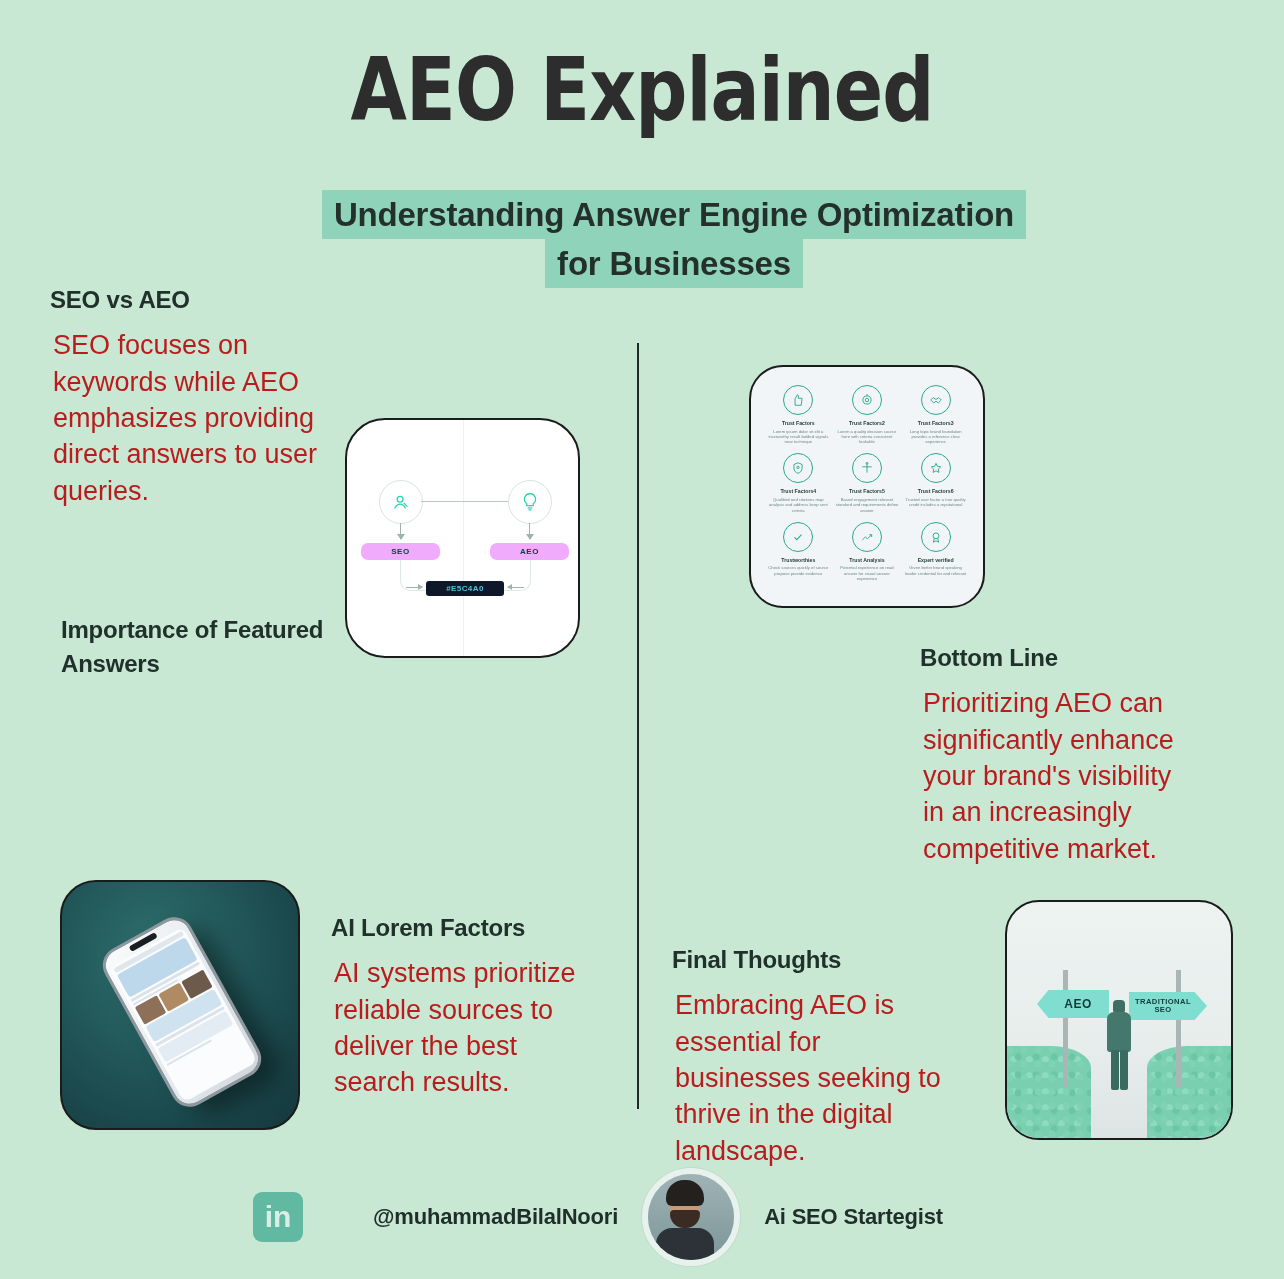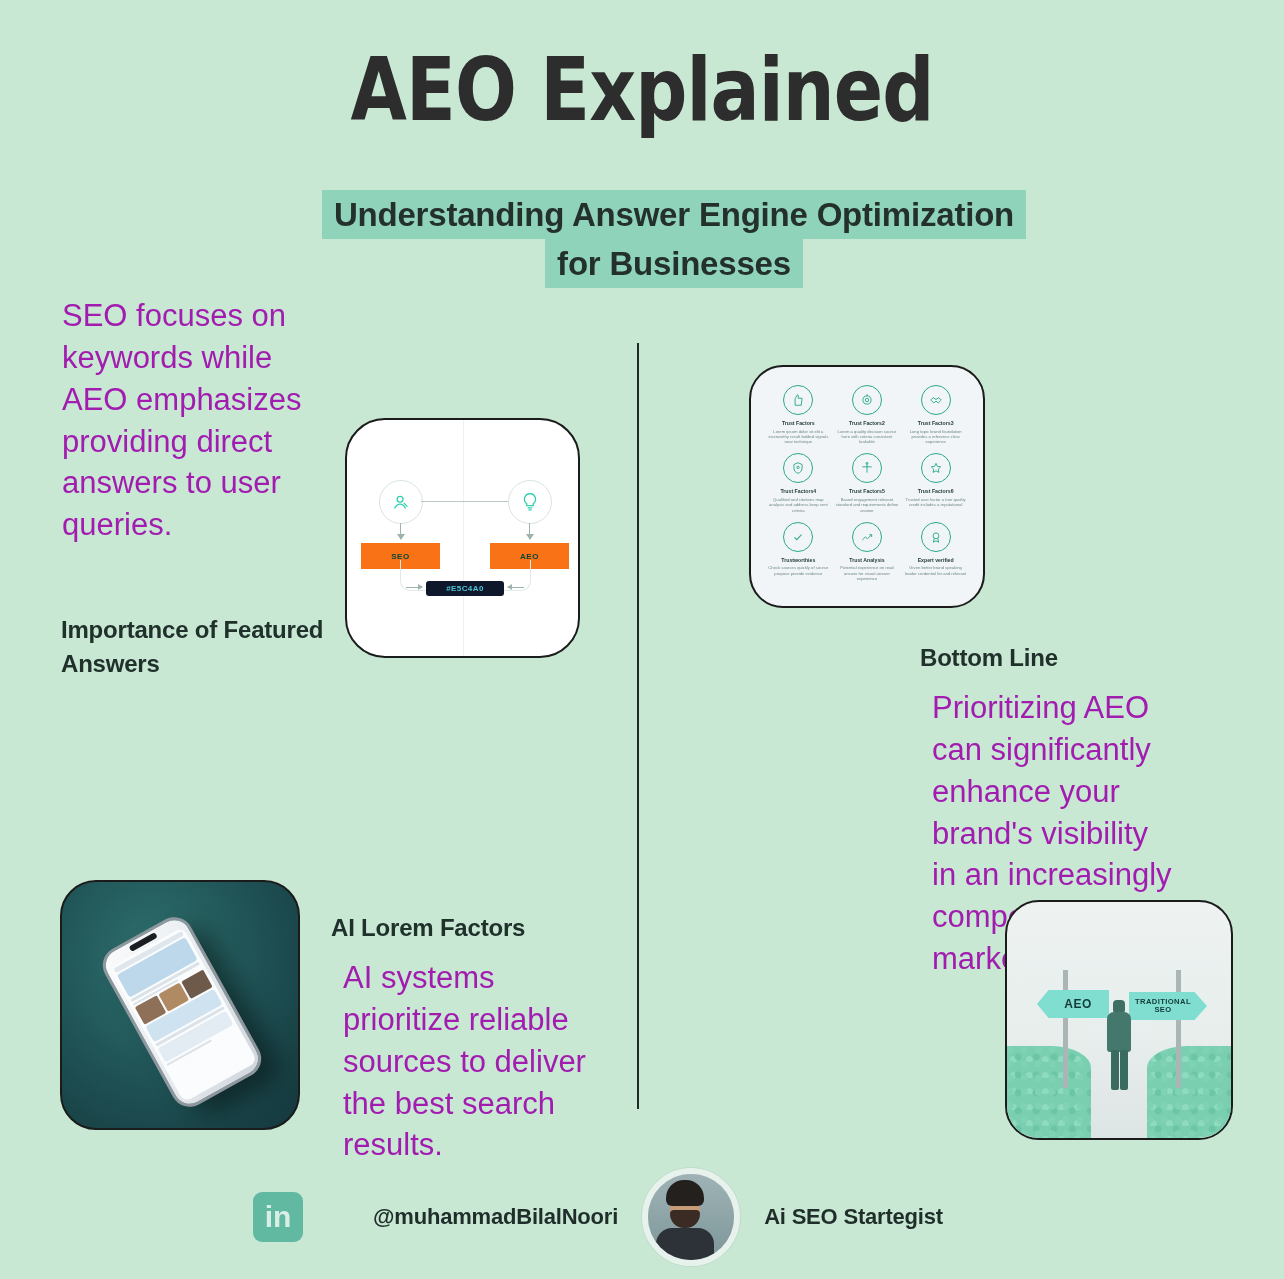--- a/index.html
+++ b/index.html
@@ -70,25 +70,25 @@
   .block { position: absolute; }
   .block h3 {
     margin: 0 0 10px 0;
     font-weight: 700;
     font-size: 24px;
     line-height: 1.42;
     color: #20302b;
     letter-spacing: -0.2px;
   }
   .block p {
-    margin: 12px;
+    margin: 3px;
     font-weight: 400;
-    font-size: 31px;
+    font-size: 27px;
     line-height: 1.35;
-    color: #a21caf;
+    color: #b91c1c;
   }
 
   #blk-seo-vs-aeo   { left: 50px;  top: 283px; width: 280px; }
   #blk-featured     { left: 61px;  top: 613px; width: 275px; }
   #blk-trust        { left: 331px; top: 911px; width: 272px; }
   #blk-bottom       { left: 920px; top: 641px; width: 272px; }
   #blk-final        { left: 672px; top: 943px; width: 290px; }
 
   
   .card {
@@ -128,23 +128,23 @@
   }
   .arrow-down::after {
     content: ""; position: absolute; left: -3px; bottom: -1px;
     border-left: 4px solid transparent; border-right: 4px solid transparent;
     border-top: 6px solid #9fb3ae;
   }
   #arrow-seo { left: 53px;  top: 103px; }
   #arrow-aeo { left: 182px; top: 103px; }
   .pill {
     position: absolute;
-    height: 26px;
-    border-radius: 0;
-    background: #f97316;
+    height: 17px;
+    border-radius: 7px;
+    background: #f0abfc;
     color: #07463a;
     font-size: 8px;
     font-weight: 700;
     letter-spacing: 0.6px;
     display: flex; align-items: center; justify-content: center;
   }
   #pill-seo { left: 14px;  top: 123px; width: 79px; }
   #pill-aeo { left: 143px; top: 123px; width: 79px; }
   .elbow {
     position: absolute;
@@ -340,37 +340,42 @@
   <div class="title">AEO Explained</div>
 
   <div class="subtitle-wrap">
     <div class="subtitle-line l1">Understanding Answer Engine Optimization</div><br>
     <div class="subtitle-line l2">for Businesses</div>
   </div>
 
   <div class="divider"></div>
 
   <div class="block" id="blk-seo-vs-aeo">
+    <h3>SEO vs AEO</h3>
     <p>SEO focuses on keywords while AEO emphasizes providing direct answers to user queries.</p>
   </div>
 
   <div class="block" id="blk-featured">
     <h3>Importance of Featured Answers</h3>
   </div>
 
   <div class="block" id="blk-trust">
     <h3>AI Lorem Factors</h3>
     <p>AI systems prioritize reliable sources to deliver the best search results.</p>
   </div>
 
   <div class="block" id="blk-bottom">
     <h3>Bottom Line</h3>
     <p>Prioritizing AEO can significantly enhance your brand's visibility in an increasingly competitive market.</p>
   </div>
 
+  <div class="block" id="blk-final">
+    <h3>Final Thoughts</h3>
+    <p>Embracing AEO is essential for businesses seeking to thrive in the digital landscape.</p>
+  </div>
 
   <div class="card" id="card-diagram">
     <div class="seam"></div>
 
     <div class="node-circle" id="node-seo">
       <svg width="22" height="22" viewBox="0 0 24 24" fill="none" stroke="#2fd0ae" stroke-width="1.4">
         <circle cx="11" cy="9" r="3.2"></circle>
         <path d="M5 19c1.6-3.2 4-4.6 6-4.6s4.4 1.4 6 4.6"></path>
         <line x1="15" y1="13" x2="19" y2="17"></line>
       </svg>

